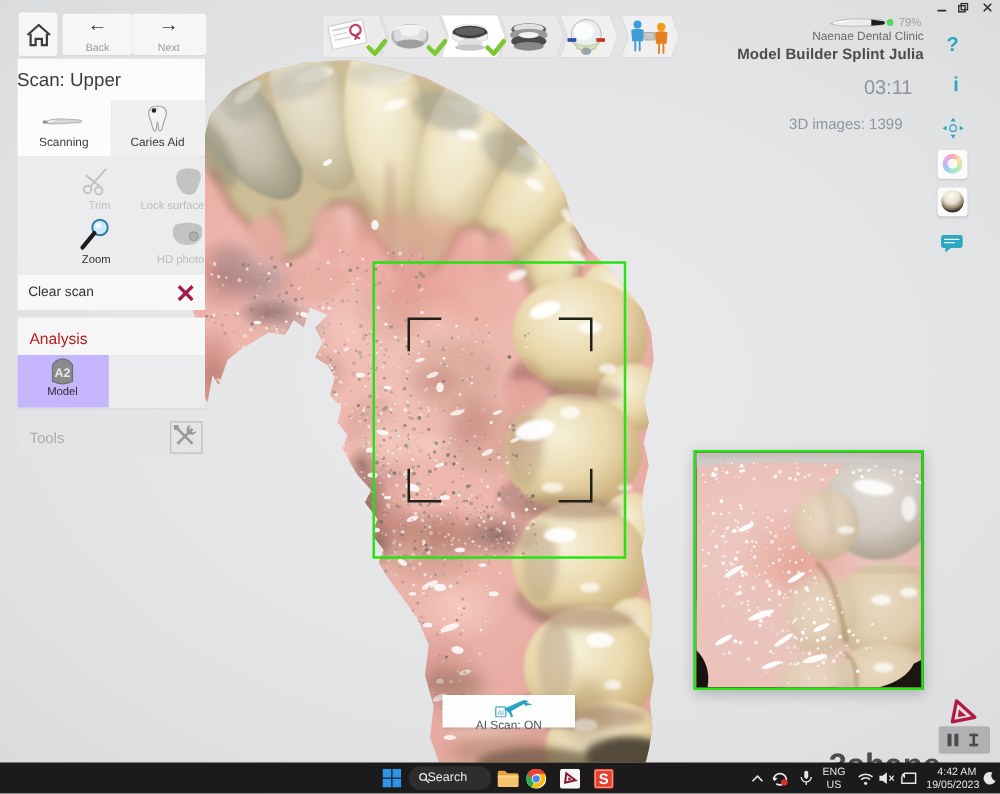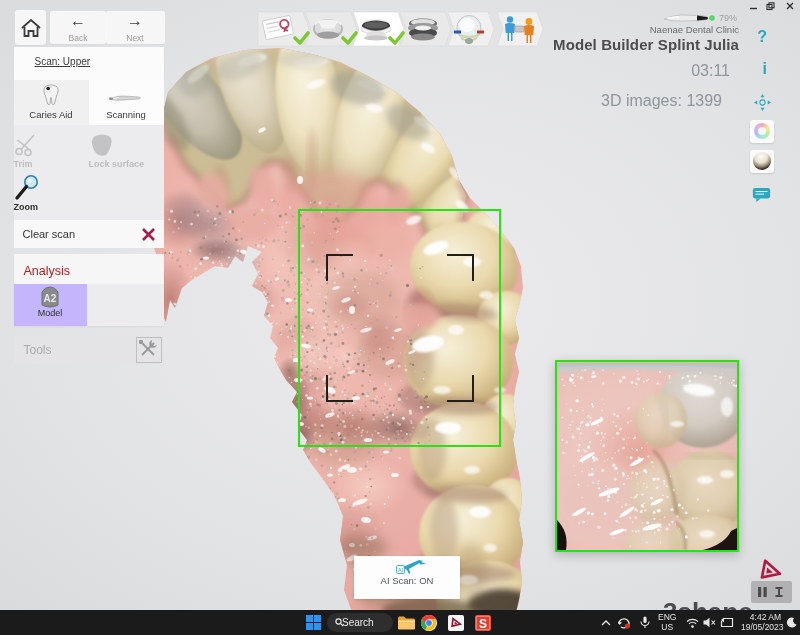--- a/index.html
+++ b/index.html
@@ -6,50 +6,50 @@
  background:radial-gradient(ellipse 700px 500px at 420px 300px,#ebebed 0%,#e2e3e5 55%,#d6d7d9 100%);}
 .tbtn{position:absolute;top:12px;height:31px;background:#f6f6f6;border-radius:2px;
  box-shadow:0 0 0 1px rgba(255,255,255,.8),0 1px 2px rgba(0,0,0,.08);}
 #homeb{left:16px;width:29px;top:11px;height:33px;}
 #backb{left:51px;width:54px;}
 #nextb{left:106.5px;width:57px;}
 .navlbl{position:absolute;width:100%;text-align:center;top:21px;font-size:8.5px;color:#9a9a9a;}
 .arr{position:absolute;width:100%;text-align:center;top:0px;font-size:16px;color:#3c3c3c;}
 #panel{position:absolute;left:13.5px;top:47px;width:150px;}
 #scanhdr{background:#fbfbfb;height:33px;box-shadow:0 1px 2px rgba(0,0,0,.06);}
-#scanhdr div{padding:9px 0 0 21px;font-size:10px;color:#3c3c3c;text-decoration:underline;}
+#scanhdr div{padding:9px 0 0 0;font-size:15px;color:#3c3c3c;}
 .tabs{display:flex;height:45px;}
 .tab{width:50%;position:relative;}
 .tab.on{background:#fcfcfc;}
 .tab.off{background:#f0f0f1;}
 .tablbl{position:absolute;bottom:5px;width:100%;text-align:center;font-size:9.5px;color:#3a3a3a;}
 .tabicon{position:absolute;top:6px;width:100%;text-align:center;}
 #gridsec{background:#ececee;height:95px;position:relative;}
-.gitem{position:absolute;width:50%;text-align:left;font-weight:bold;}
+.gitem{position:absolute;width:50%;text-align:right;}
 .glbl{font-size:9px;color:#bcbcbe;}
 .glbl.dk{color:#2e2e2e;}
 #clearrow{background:#f8f8f9;height:28px;position:relative;}
 #clearrow .cls{position:absolute;left:9px;top:8px;font-size:11px;color:#333;}
 #analysis{margin-top:6px;background:#f6f6f7;box-shadow:0 1px 2px rgba(0,0,0,.05);}
 #analysis .hdr{padding:10px 0 6px 10px;font-size:12.5px;color:#b91c1c;}
 #shadesrow{background:#ececee;height:42px;position:relative;}
 #shadestile{position:absolute;left:0;top:0;width:73px;height:42px;background:#c4b5fd;text-align:center;}
 #toolsbar{margin-top:10px;background:rgba(228,228,230,.85);height:28px;position:relative;}
 #toolsbar span{position:absolute;left:10px;top:7px;font-size:12px;color:#ababad;}
 #toolbox{position:absolute;right:2px;top:1px;width:26px;height:26px;border:1px solid #bfbfc1;}
 #clinic{position:absolute;right:61px;top:24px;text-align:right;font-size:9.5px;color:#6b6b6b;}
-#model{position:absolute;right:61px;top:35.5px;text-align:right;font-size:15px;font-weight:bold;color:#4c4c4c;letter-spacing:0.1px;}
+#model{position:absolute;right:61px;top:35.5px;text-align:right;font-size:12px;font-weight:bold;color:#4c4c4c;letter-spacing:0.1px;}
 #pct{position:absolute;right:63px;top:13px;font-size:9px;color:#9fa0a2;}
 #timer{position:absolute;right:70px;top:62px;font-size:16px;color:#8e959b;}
-#imgs{position:absolute;right:78px;top:92px;font-size:16px;color:#8e959b;}
+#imgs{position:absolute;right:78px;top:92px;font-size:12px;color:#8e959b;}
 .rico{position:absolute;right:33px;color:#2ba7bf;text-align:center;}
 #grect{position:absolute;left:298px;top:209px;width:203px;height:238px;border:2px solid #25e412;}
 .brk{position:absolute;}
 #preview{position:absolute;left:555px;top:360px;width:184px;height:192px;border:2px solid #25e412;background:#2a1f1d;overflow:hidden;box-shadow:0 3px 10px rgba(0,0,0,.22);}
-#aibtn{position:absolute;left:354px;top:556px;width:106px;height:43px;background:#fdfdfd;
+#aibtn{position:absolute;left:354px;top:556px;width:106px;height:26px;background:#fdfdfd;
  box-shadow:0 1px 3px rgba(0,0,0,.15);}
 #aibtn .lbl{position:absolute;top:19px;width:100%;text-align:center;font-size:9.5px;color:#4f565c;}
 #logo{position:absolute;left:663px;top:561px;font-size:26px;color:#4b4b4d;font-weight:bold;letter-spacing:0px;margin-top:36px;}
 #pausebox{position:absolute;left:751px;top:581px;width:41px;height:22px;background:rgba(148,148,150,.6);border-radius:2px;}
 #taskbar{position:absolute;left:0;top:610px;width:800px;height:25px;background:#1b1b1c;}
 #searchpill{position:absolute;left:327px;top:3px;width:66px;height:19px;background:#2e2e2f;border-radius:10px;color:#ececec;font-size:10px;}
 </style></head><body>
 <div id="root">
   <svg width="430" height="565" viewBox="0 0 430 565" style="position:absolute;left:140px;top:45px;">
       <defs>
@@ -1602,35 +1602,35 @@
       </g>
       <g transform="translate(133,26)">
         <path d="M1 6 L6 11 L14 1" stroke="#7dc832" stroke-width="3.6" fill="none" stroke-linecap="round" stroke-linejoin="round"></path>
       </g>
     </svg>
   <div id="panel">
     <div id="scanhdr">
         <div>Scan: Upper</div>
       </div>
     <div class="tabs">
+      <div class="tab on">
+          <div class="tabicon" style="top:10px;"><svg width="34" height="12" viewBox="0 0 34 12">
+              <path d="M1 7 Q6 4 14 4 L30 5 Q33 5.5 30 7 L14 8 Q6 9 1 7 Z" fill="#d6d6d6" stroke="#ababab" stroke-width="0.7"></path>
+              <path d="M3 6.5 L10 5.5" stroke="#f7f7f7" stroke-width="1.2"></path>
+              <rect x="0" y="5.4" width="4" height="2.4" rx="1" fill="#8f8f8f"></rect>
+            </svg></div>
+          <div class="tablbl">Scanning</div>
+        </div>
       <div class="tab off">
           <div class="tabicon" style="top:4px;"><svg width="18" height="22" viewBox="0 0 22 26">
               <path d="M5 2 Q11 -1 17 2 Q21 5 19 11 Q17 16 16 21 Q15 25 13.5 25 Q12 25 11.8 20 Q11.5 16 11 16 Q10.5 16 10.2 20 Q10 25 8.5 25 Q7 25 6 21 Q5 16 3 11 Q1 5 5 2 Z" fill="#f3f3f3" stroke="#9b9b9b" stroke-width="1"></path>
               <path d="M6 4 Q9 2.5 12 3.5" stroke="#c9c9c9" stroke-width="1" fill="none"></path>
               <circle cx="7.5" cy="5" r="2.2" fill="#222"></circle>
             </svg></div>
           <div class="tablbl">Caries Aid</div>
-        </div>
-      <div class="tab on">
-          <div class="tabicon" style="top:10px;"><svg width="34" height="12" viewBox="0 0 34 12">
-              <path d="M1 7 Q6 4 14 4 L30 5 Q33 5.5 30 7 L14 8 Q6 9 1 7 Z" fill="#d6d6d6" stroke="#ababab" stroke-width="0.7"></path>
-              <path d="M3 6.5 L10 5.5" stroke="#f7f7f7" stroke-width="1.2"></path>
-              <rect x="0" y="5.4" width="4" height="2.4" rx="1" fill="#8f8f8f"></rect>
-            </svg></div>
-          <div class="tablbl">Scanning</div>
         </div>
     </div>
     <div id="gridsec">
       <div class="gitem" style="left:0;top:8px;">
           <div style="height:26px;"><svg width="24" height="24" viewBox="0 0 24 24">
               <g stroke="#c3c3c5" fill="none" stroke-width="1.6">
                 <circle cx="5" cy="18.5" r="3"></circle>
                 <circle cx="14" cy="19.5" r="3"></circle>
                 <path d="M7 16.5 L20 2 M3.5 7 L16 17.2"></path>
               </g>
@@ -1643,20 +1643,27 @@
               <circle cx="15.5" cy="6.5" r="2.2" fill="#eef7fb"></circle>
               <path d="M12.5 12.5 L3 24" stroke="#1d1d1d" stroke-width="3.4" stroke-linecap="round"></path>
             </svg></div>
           <div class="glbl dk">Zoom</div>
         </div>
       <div class="gitem" style="left:50%;top:8px;">
           <div style="height:26px;"><svg width="26" height="24" viewBox="0 0 26 24">
               <path d="M6 3 Q13 0 20 3 Q24 6 22 12 Q20 19 17 22 Q12 24 8 21 Q4 17 3 11 Q2 6 6 3 Z" fill="#c3c3c5"></path>
             </svg></div>
           <div class="glbl">Lock surface</div>
+        </div>
+      <div class="gitem" style="left:50%;top:51px;">
+          <div style="height:26px;"><svg width="28" height="22" viewBox="0 0 28 22">
+              <path d="M4 4 Q14 0 24 4 Q27 8 25 14 Q22 20 14 20 Q6 20 3 14 Q1 8 4 4 Z" fill="#c3c3c5"></path>
+              <circle cx="19" cy="13" r="3.4" fill="#b2b2b4" stroke="#98989a" stroke-width="1"></circle>
+            </svg></div>
+          <div class="glbl">HD photo</div>
         </div>
     </div>
     <div id="clearrow">
         <span class="cls">Clear scan</span>
       <svg width="13" height="13" viewBox="0 0 13 13" style="position:absolute;right:9px;top:8px;">
           <path d="M1 1 L12 12 M12 1 L1 12" stroke="#a21c4d" stroke-width="2.6"></path>
         </svg>
     </div>
     <div id="analysis">
       <div class="hdr">Analysis</div>

